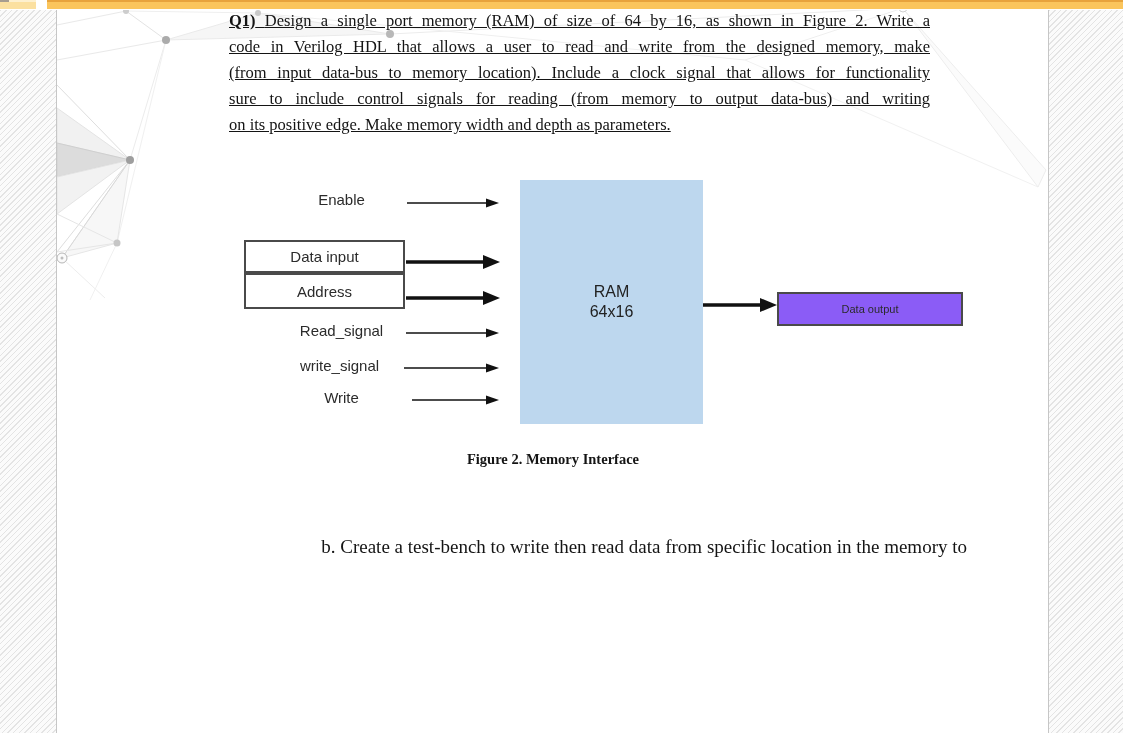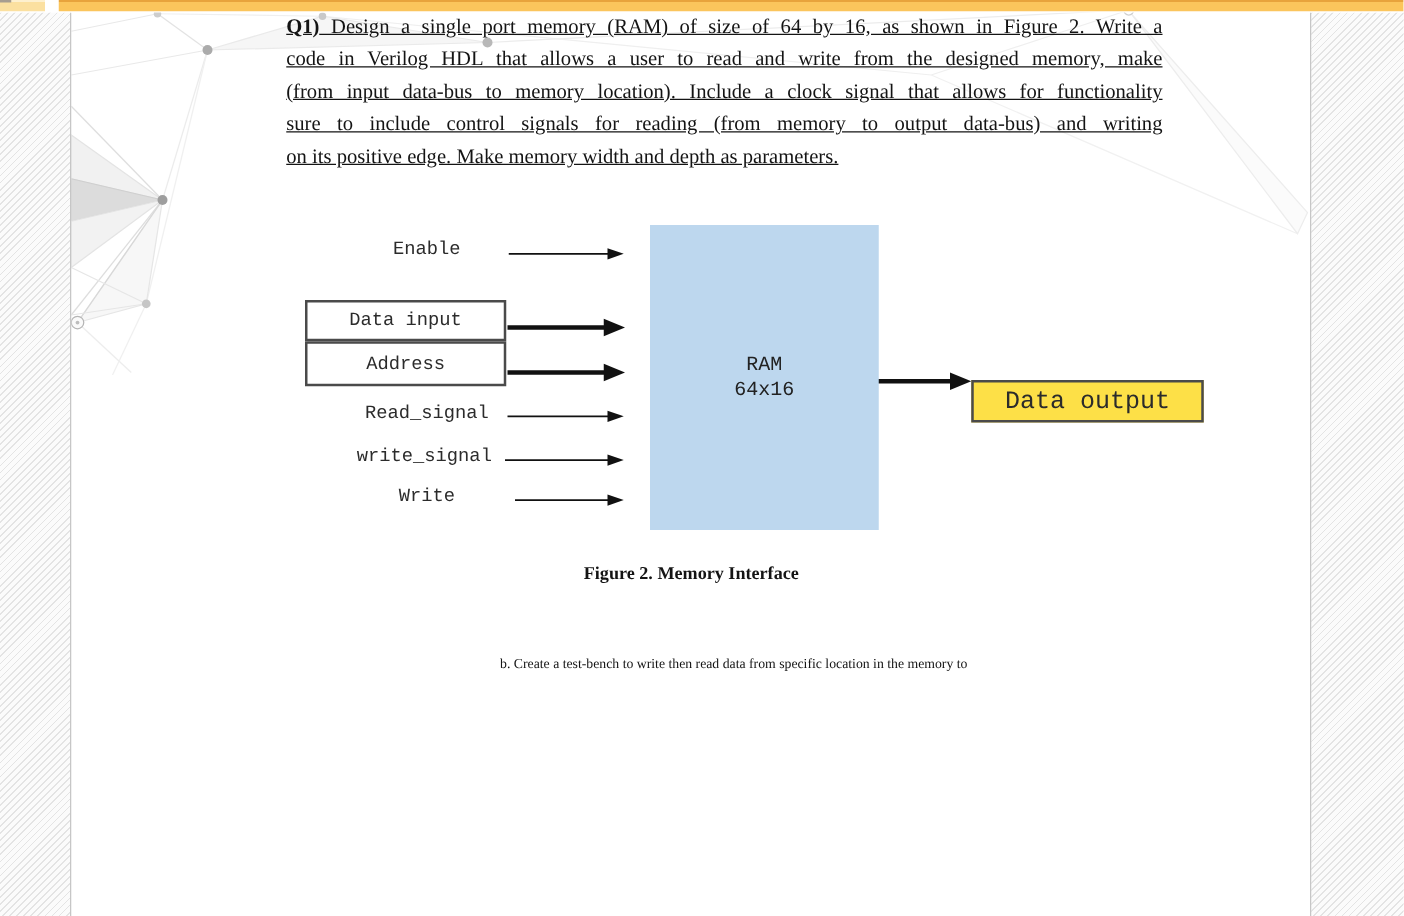--- a/index.html
+++ b/index.html
@@ -30,48 +30,48 @@
   
   .q1{
     position:absolute;left:229px;top:8px;width:701px;z-index:10;
     font-size:16.5px;line-height:26px;text-decoration:underline;
   }
   .q1 .jline{text-align:justify;text-align-last:justify;}
   .q1 .lastline{text-align:left;}
   .q1 b{font-weight:bold;}
   
   .diagram{position:absolute;top:0;left:0;width:954px;height:733px;z-index:10;
-    font-family:Liberation Mono, monospace;color:#2b2b2b;}
+    font-family:Liberation Sans, sans-serif;color:#2b2b2b;}
   .sig-label{position:absolute;width:161px;text-align:center;font-size:15px;line-height:18px;}
   .sig-box{
     position:absolute;left:244px;width:157px;background:#fff;
     border:2px solid var(--box-border,#444);font-size:15px;
     display:flex;align-items:center;justify-content:center;
   }
   .ram{
     position:absolute;left:500px;top:180px;width:183px;height:244px;
     background:var(--ram-fill,#BDD7EE);
     display:flex;flex-direction:column;align-items:center;justify-content:center;
     font-size:16px;line-height:20px;color:#222;margin-left:20px;
   }
   .outbox{
-    position:absolute;left:777px;top:304px;width:182px;height:30px;
-    background:#fde047;border:2px solid var(--box-border,#444);
-    display:flex;align-items:center;justify-content:center;font-size:20px;
+    position:absolute;left:777px;top:292px;width:182px;height:30px;
+    background:#8b5cf6;border:2px solid var(--box-border,#444);
+    display:flex;align-items:center;justify-content:center;font-size:11px;
   }
   .arrows{position:absolute;top:0;left:0;}
   
   .caption{
     position:absolute;left:253px;top:451px;width:600px;z-index:10;
     text-align:center;font-weight:bold;font-size:14.5px;
   }
   
   .partb{
-    position:absolute;left:207px;top:514px;width:760px;z-index:10;
-    font-size:11px;line-height:34px;text-align:center;
+    position:absolute;left:207px;top:530px;width:760px;z-index:10;
+    font-size:19px;line-height:34px;text-align:right;
   }
 </style>
 </head>
 <body>
 
 <div class="screen">
 
   <svg class="mesh" width="1123" height="733" viewBox="0 0 1123 733">
     <g fill="none" stroke-width="1">
 

